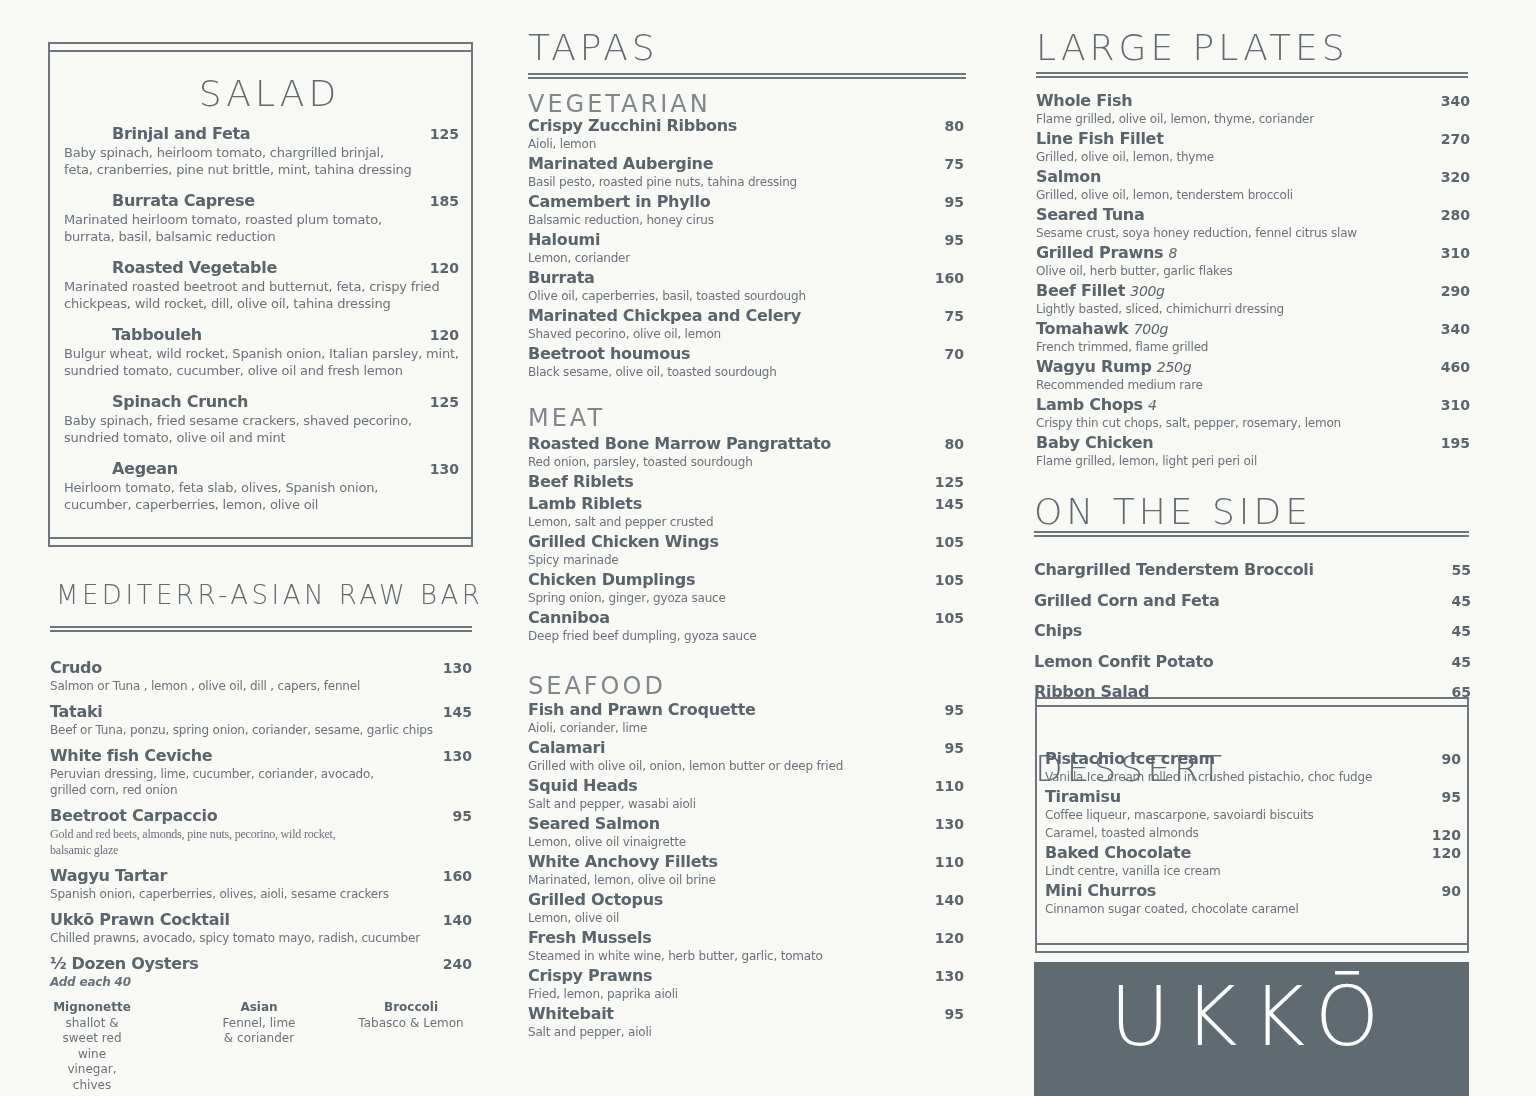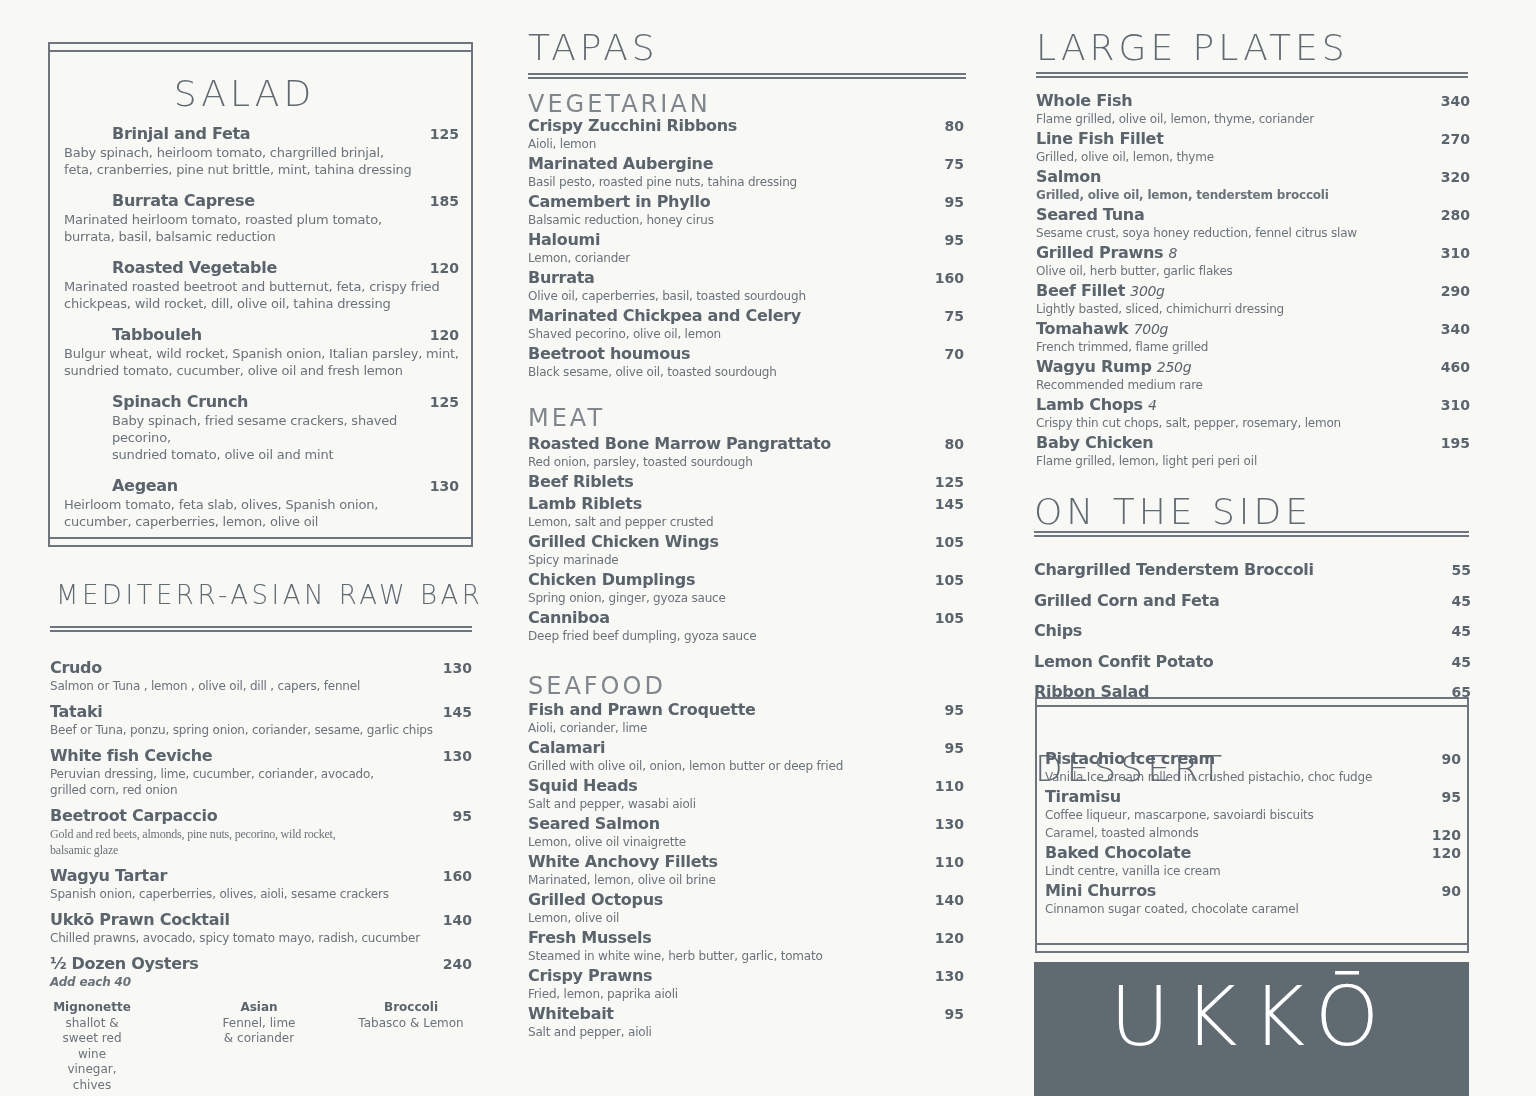--- a/index.html
+++ b/index.html
@@ -68,21 +68,21 @@
   .salad-box {
     position: absolute; left: 48px; top: 42px; width: 425px; height: 505px;
     border: 2px solid #6d767e;
   }
   .salad-box::before, .salad-box::after {
     content: ""; position: absolute; left: 0; right: 0; height: 0;
     border-top: 2px solid #6d767e;
   }
   .salad-box::before { top: 6px; }
   .salad-box::after { bottom: 6px; }
-  .salad-title { position: absolute; top: 76px; left: 32px; width: 425px; text-align: center; font-size: 36px; }
+  .salad-title { position: absolute; top: 76px; left: 57px; width: 425px; text-align: center; font-size: 36px; }
   .salad-list { position: absolute; left: 64px; top: 124px; width: 395px; }
   .salad-list .item .name { font-size: 16px; margin-left: 48px; }
   .salad-list .item .desc { font-size: 13px; line-height: 17px; }
 
   .rawbar-title { position: absolute; left: 56px; top: 582px; font-size: 26px; letter-spacing: 3.5px; }
   .rawbar-rule { position: absolute; left: 50px; top: 626px; width: 422px; }
   .rawbar-list { position: absolute; left: 50px; top: 658px; width: 422px; }
 
   .oyster-opts { position: absolute; left: 48px; top: 1000px; width: 425px; height: 60px; }
   .oyster-opt { position: absolute; text-align: center; font-family: "DejaVu Sans", sans-serif; font-size: 12px; line-height: 15.5px; color: #6a737b; }
@@ -152,21 +152,21 @@
     </div>
     <div class="item" style="margin-top: 13px;">
       <div class="name"><span>Tabbouleh</span></div>
       <div class="price">120</div>
       <div class="desc" style="white-space: pre-line;">Bulgur wheat, wild rocket, Spanish onion, Italian parsley, mint,
 sundried tomato, cucumber, olive oil and fresh lemon</div>
     </div>
     <div class="item" style="margin-top: 13px;">
       <div class="name"><span>Spinach Crunch</span></div>
       <div class="price">125</div>
-      <div class="desc" style="white-space: pre-line; margin-left: 48px;">Baby spinach, fried sesame crackers, shaved pecorino,
+      <div class="desc" style="white-space: pre-line;">Baby spinach, fried sesame crackers, shaved pecorino,
 sundried tomato, olive oil and mint</div>
     </div>
     <div class="item" style="margin-top: 13px;">
       <div class="name"><span>Aegean</span></div>
       <div class="price">130</div>
       <div class="desc" style="white-space: pre-line;">Heirloom tomato, feta slab, olives, Spanish onion,
 cucumber, caperberries, lemon, olive oil</div>
     </div>
   </div>
 
@@ -363,21 +363,21 @@
       <div class="desc" style="white-space: pre-line;">Flame grilled, olive oil, lemon, thyme, coriander</div>
     </div>
     <div class="item" style="margin-top: 2px;">
       <div class="name"><span>Line Fish Fillet</span></div>
       <div class="price">270</div>
       <div class="desc" style="white-space: pre-line;">Grilled, olive oil, lemon, thyme</div>
     </div>
     <div class="item" style="margin-top: 2px;">
       <div class="name"><span>Salmon</span></div>
       <div class="price">320</div>
-      <div class="desc" style="white-space: pre-line; font-weight: bold;">Grilled, olive oil, lemon, tenderstem broccoli</div>
+      <div class="desc" style="white-space: pre-line;">Grilled, olive oil, lemon, tenderstem broccoli</div>
     </div>
     <div class="item" style="margin-top: 2px;">
       <div class="name"><span>Seared Tuna</span></div>
       <div class="price">280</div>
       <div class="desc" style="white-space: pre-line;">Sesame crust, soya honey reduction, fennel citrus slaw</div>
     </div>
     <div class="item" style="margin-top: 2px;">
       <div class="name"><span>Grilled Prawns</span> <span class="qty">8</span></div>
       <div class="price">310</div>
       <div class="desc" style="white-space: pre-line;">Olive oil, herb butter, garlic flakes</div>

